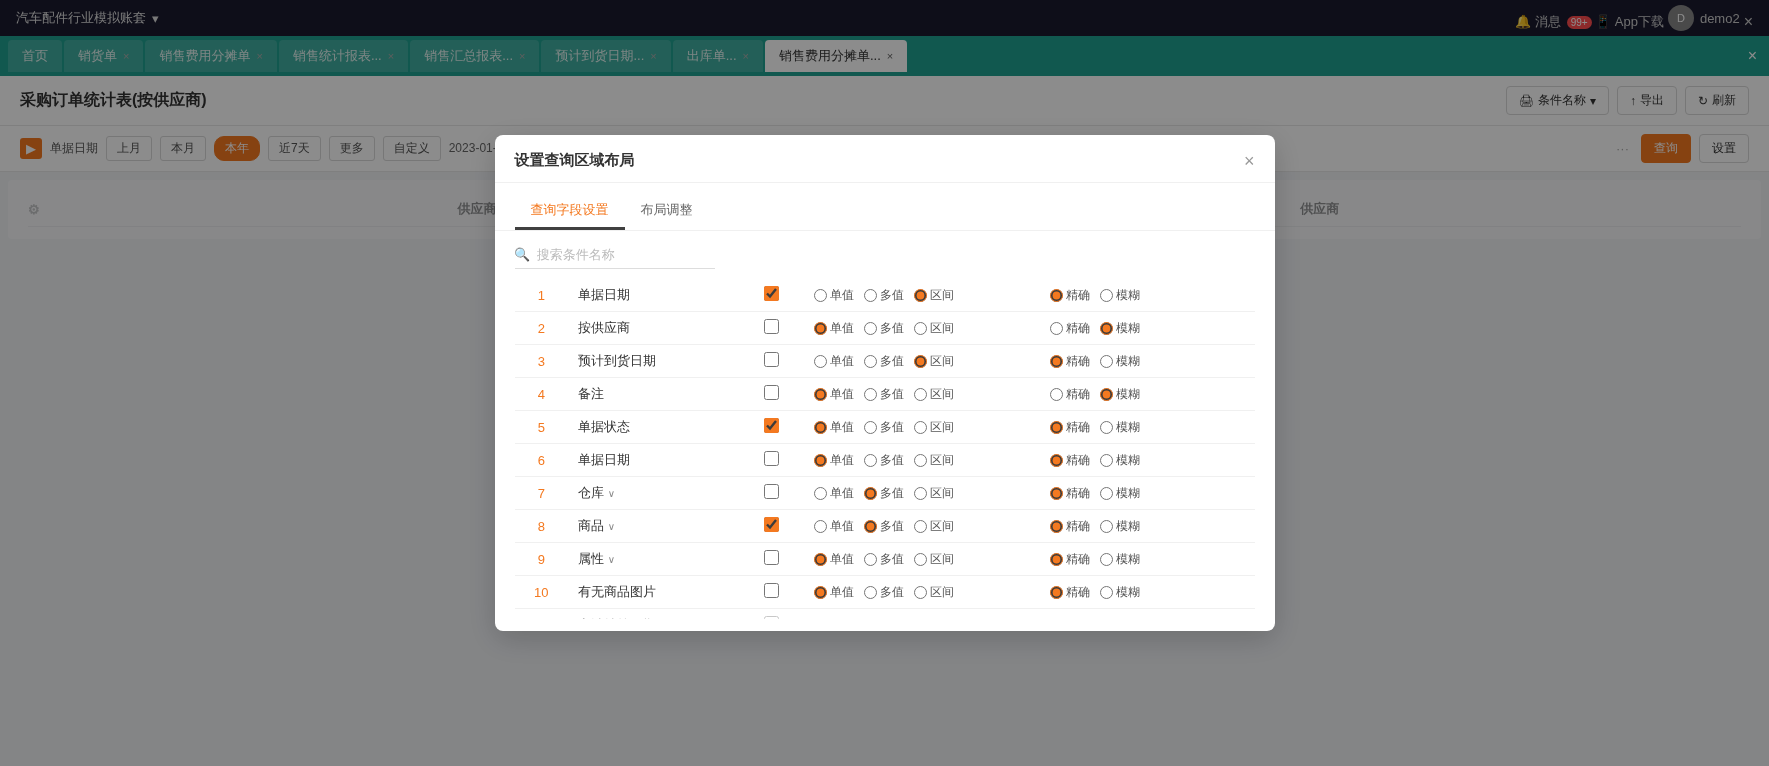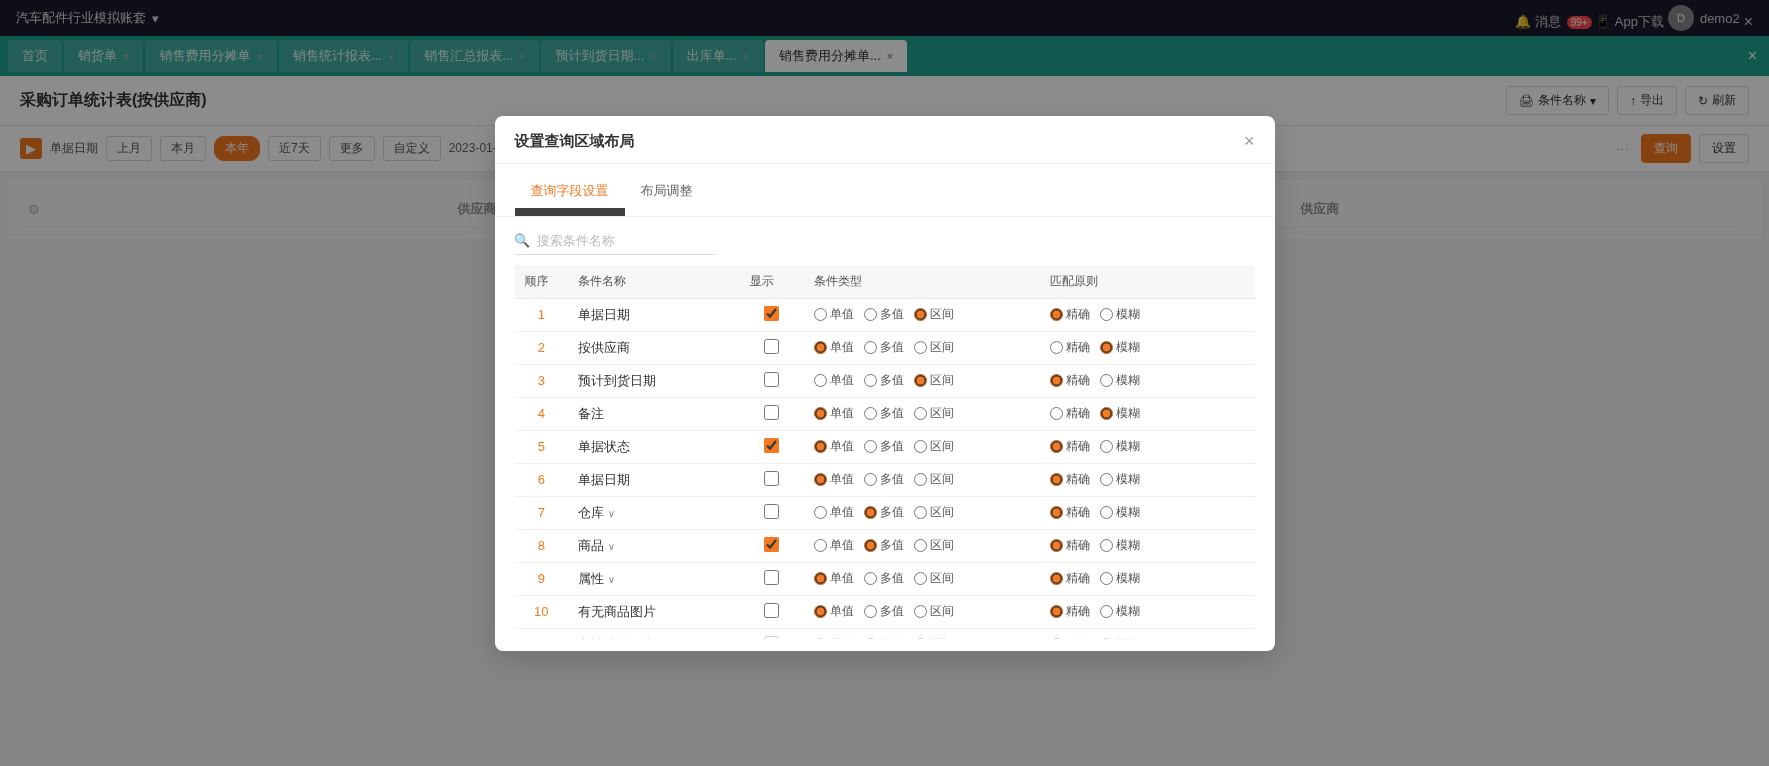--- a/index.html
+++ b/index.html
@@ -122,21 +122,21 @@
       justify-content: space-between;
       padding: 16px 20px 12px;
       border-bottom: 1px solid #f0f0f0;
     }
     .modal-title { font-size: 15px; font-weight: 600; color: #333; }
     .modal-close { cursor: pointer; font-size: 18px; color: #999; line-height: 1; }
 
     
     .modal-tabs { display: flex; padding: 10px 20px 0; border-bottom: 1px solid #f0f0f0; gap: 0; }
     .modal-tab { padding: 8px 16px; cursor: pointer; font-size: 13px; color: #666; border-bottom: 2px solid transparent; }
-    .modal-tab.active { color: #f47920; border-bottom: 8px solid #404040; font-weight: 500; }
+    .modal-tab.active { color: #f47920; border-bottom: 3px solid #404040; font-weight: 500; }
 
     .modal-body { flex: 1; overflow: hidden; padding: 12px 20px; }
 
     
     .search-bar { display: flex; align-items: center; border-bottom: 1px solid #ddd; padding: 4px 0 6px; margin-bottom: 10px; width: 200px; }
     .search-icon { color: #aaa; margin-right: 6px; }
     .search-input { border: none; outline: none; font-size: 13px; color: #333; width: 160px; background: transparent; }
     .search-input::placeholder { color: #bbb; }
 
     
@@ -311,31 +311,20 @@
       </div>
     </div>
 
     <div class="modal-body">
 
       <div class="search-bar">
         <span class="search-icon">🔍</span>
         <input type="text" class="search-input" placeholder="搜索条件名称" style="">
       </div>
 
-      <table class="cond-table">
-        <thead>
-          <tr>
-            <th class="col-order">顺序</th>
-            <th class="col-name">条件名称</th>
-            <th class="col-show">显示</th>
-            <th class="col-type">条件类型</th>
-            <th class="col-match">匹配原则</th>
-          </tr>
-        </thead>
-      </table>
 
       <div class="table-scroll">
         <table class="cond-table">
           <tbody id="condition-rows">
           <tr>
                 <td class="col-order" style="color: rgb(244, 121, 32); text-align: center;">1</td>
                 <td class="col-name">单据日期</td>
                 <td class="col-show" style="text-align: center;"><input type="checkbox" class="cb" checked="" style=""></td>
                 <td class="col-type">
                   <div class="radio-group">

